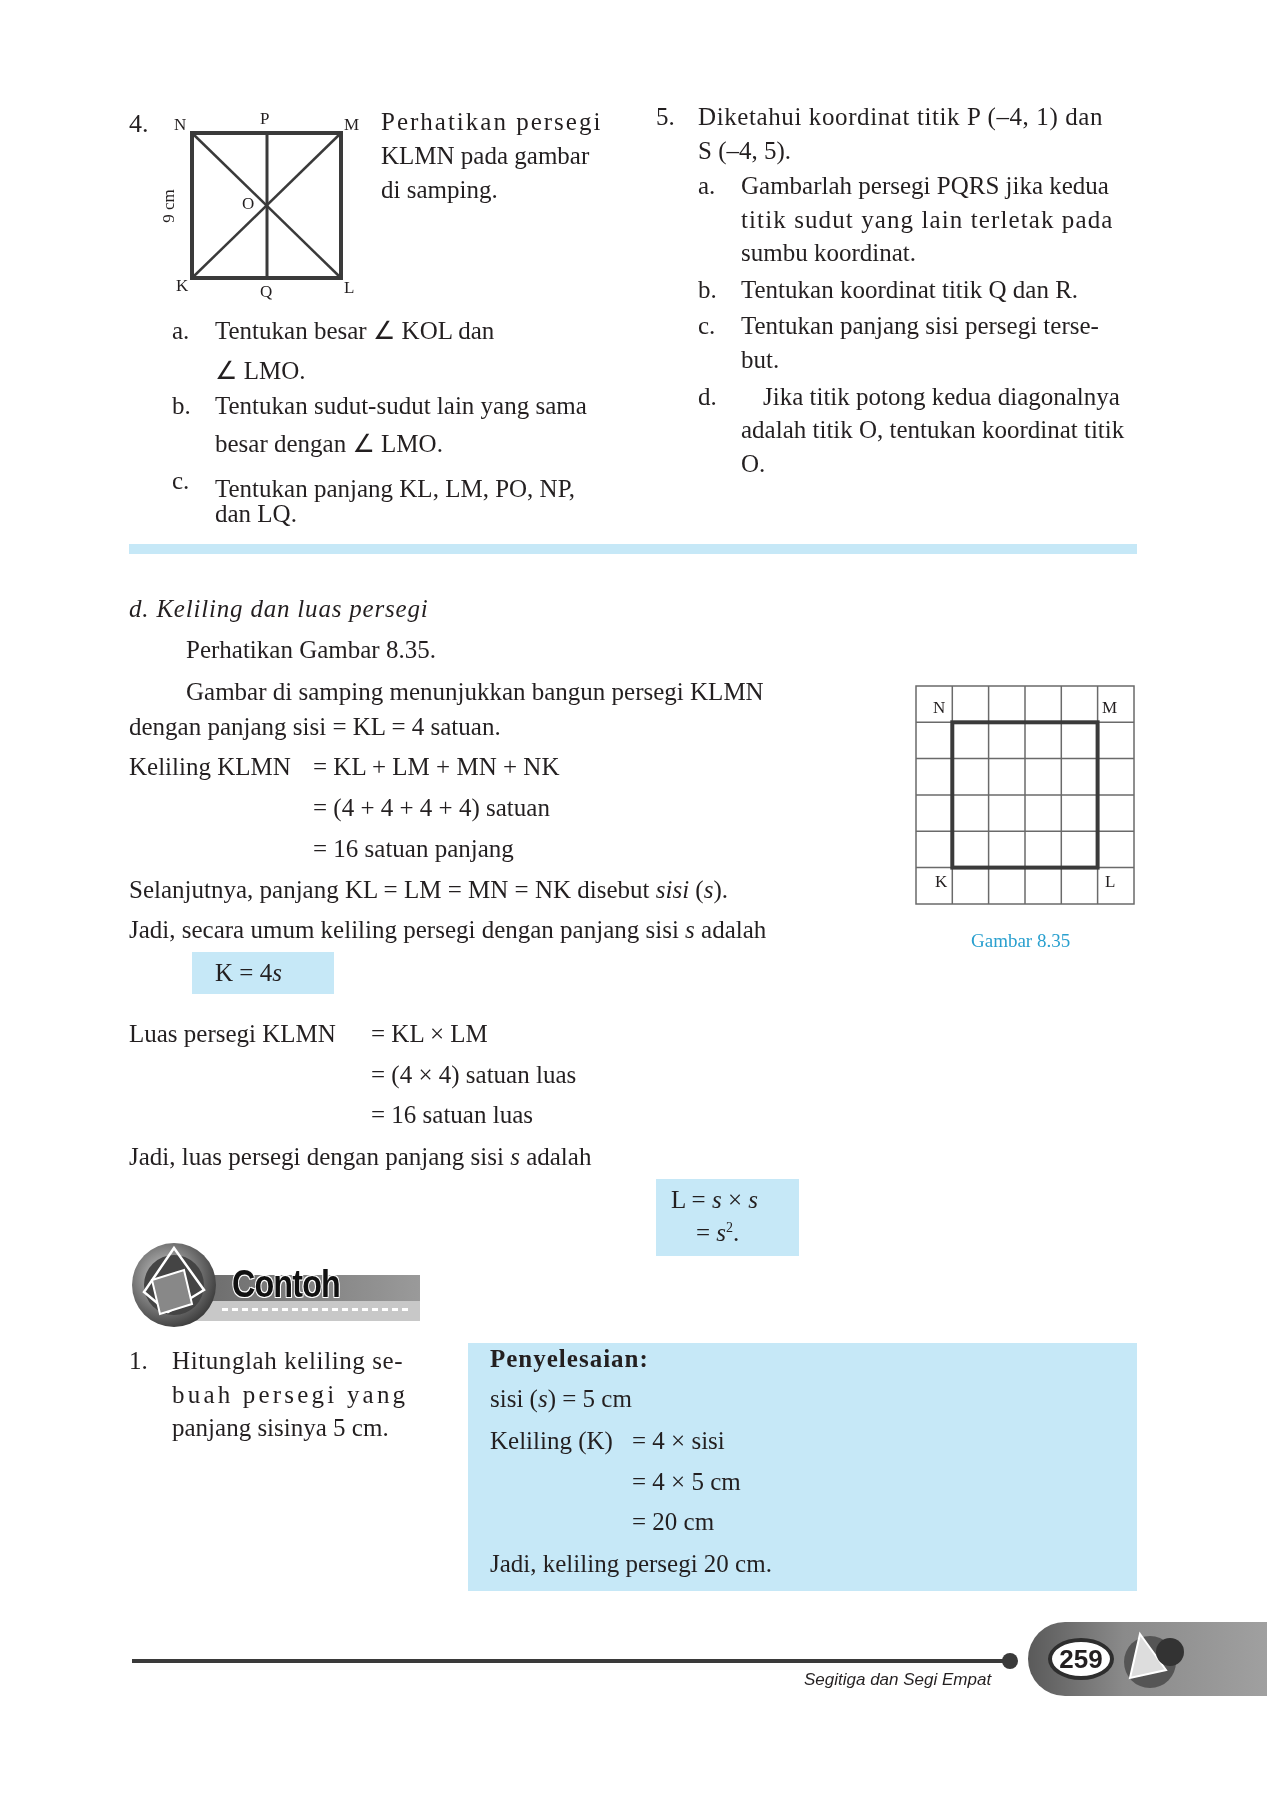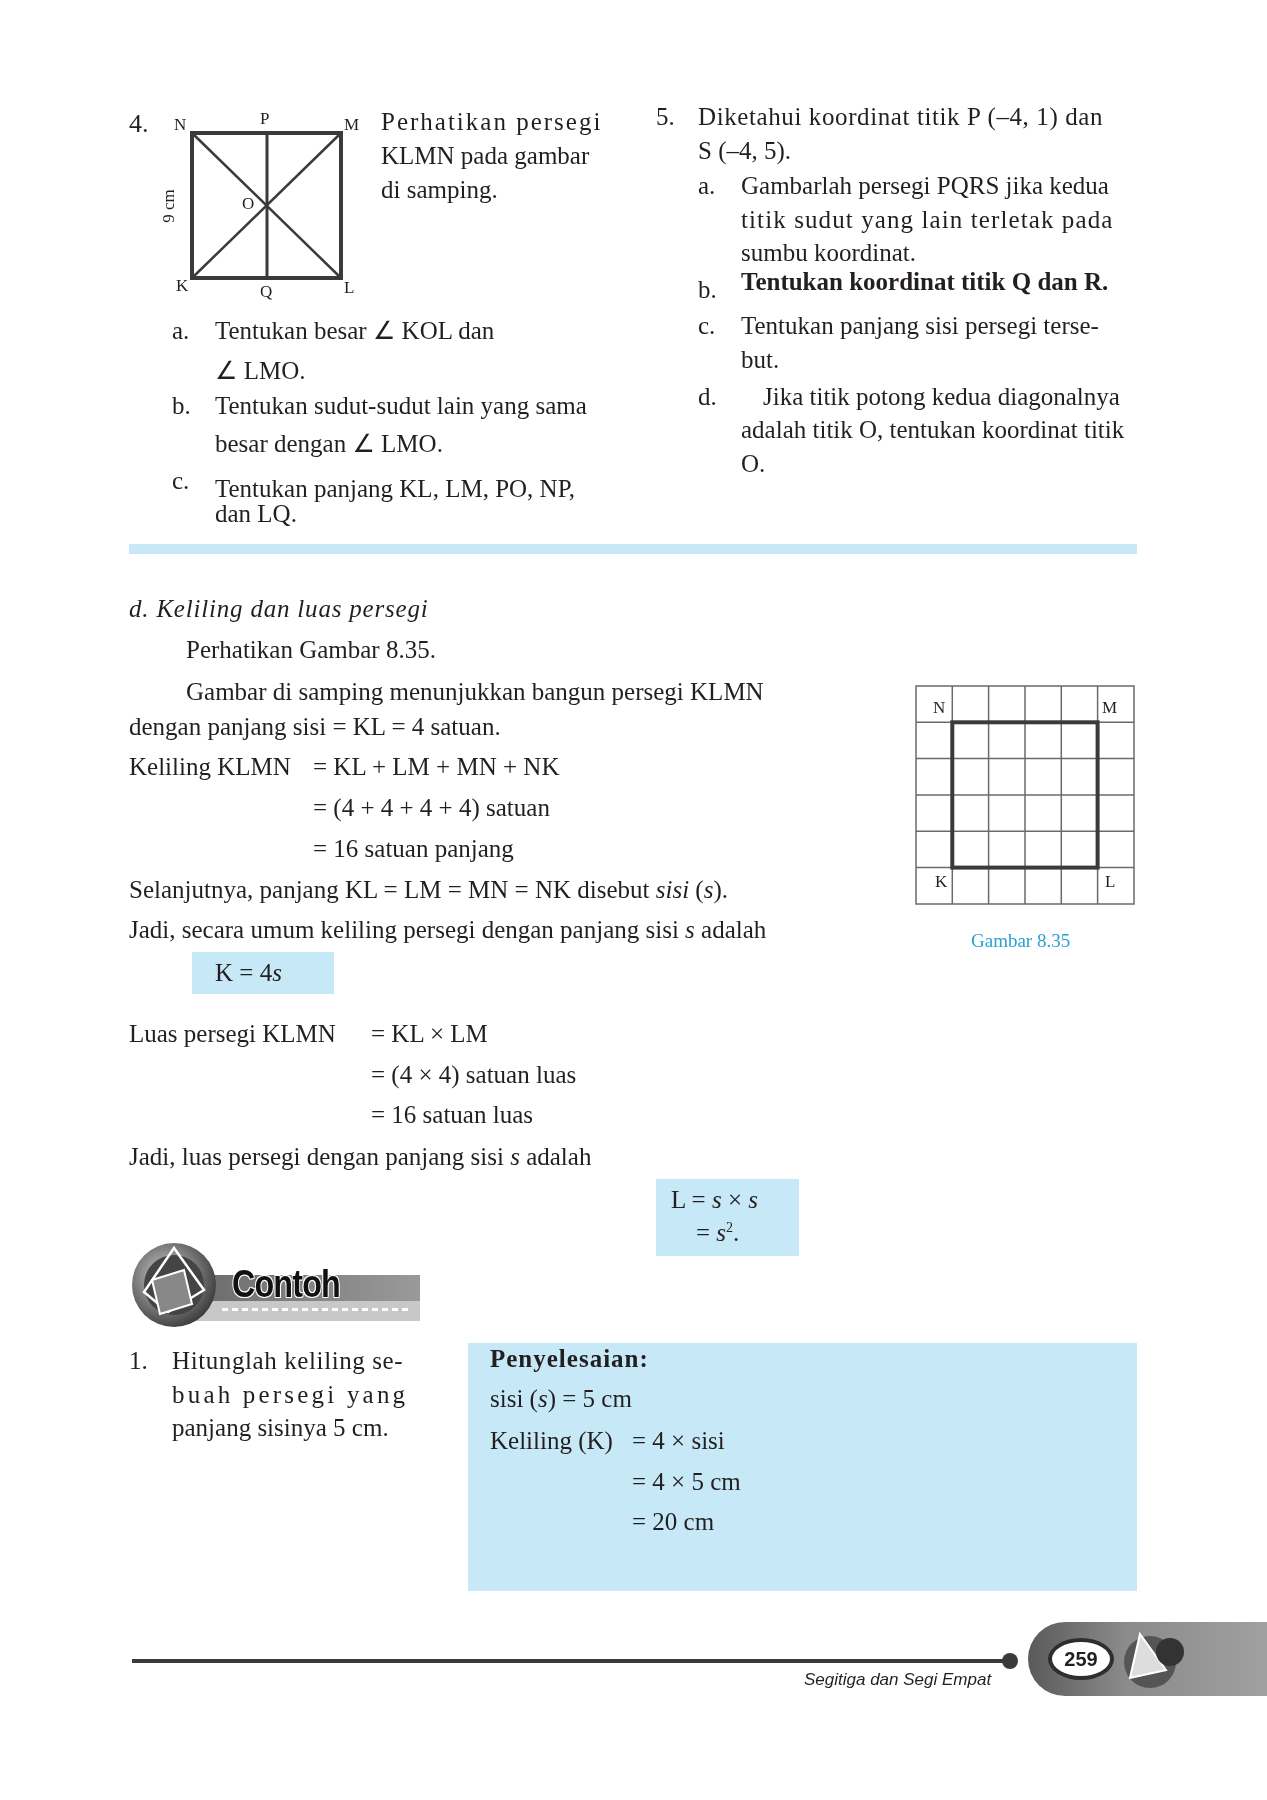--- a/index.html
+++ b/index.html
@@ -9,21 +9,21 @@
   .t { position:absolute; white-space:nowrap; }
   .i { font-style:italic; }
   .blue-bar { position:absolute; left:129px; top:544px; width:1008px; height:10px; background:#c6e8f7; }
   .box { position:absolute; background:#c6e8f7; }
   .cap { color:#2aa0cf; font-size:19px; }
   .contoh-wrap { position:absolute; left:130px; top:1240px; width:290px; height:90px; }
   .footer-line { position:absolute; left:132px; top:1659px; width:876px; height:4px; background:#3a3a3a; }
   .footer-dot { position:absolute; left:1002px; top:1653px; width:16px; height:16px; border-radius:50%; background:#3a3a3a; }
   .footer-text { position:absolute; left:804px; top:1669px; font-family:"Liberation Sans", sans-serif; font-style:italic; font-size:17px; color:#231f20; }
   .page-tab { position:absolute; left:1028px; top:1622px; width:239px; height:74px; background:linear-gradient(90deg,#5a5a5a 0%,#8a8a8a 40%,#a0a0a0 100%); border-radius:37px 0 0 37px; }
-  .page-num { position:absolute; left:1048px; top:1638px; width:66px; height:42px; border:4px solid #2e2e2e; border-radius:50%; background:#fff; font-family:"Liberation Sans", sans-serif; font-weight:bold; font-size:20px; text-align:center; line-height:34px; color:#231f20; }
+  .page-num { position:absolute; left:1048px; top:1638px; width:66px; height:42px; border:4px solid #2e2e2e; border-radius:50%; background:#fff; font-family:"Liberation Sans", sans-serif; font-weight:bold; font-size:26px; text-align:center; line-height:34px; color:#231f20; }
 </style>
 </head>
 <body>
 
 <div>
   <span class="t" style="left:129px;top:107px;font-size:26px;">4.</span>
 
   <div class="abs" style="left:160px;top:105px;width:210px;height:200px;">
     <svg width="210" height="200" viewBox="0 0 210 200">
       <rect x="32" y="28" width="149" height="145" fill="none" stroke="#3a3a3a" stroke-width="4"></rect>
@@ -62,21 +62,21 @@
   <span class="t" style="left:656px;top:101px;">5.</span>
   <span class="t" style="left:698px;top:101px;letter-spacing:0.6px;">Diketahui koordinat titik P (–4, 1) dan</span>
   <span class="t" style="left:698px;top:135px;">S (–4, 5).</span>
 
   <span class="t" style="left:698px;top:170px;">a.</span>
   <span class="t" style="left:741px;top:170px;">Gambarlah persegi PQRS jika kedua</span>
   <span class="t" style="left:741px;top:204px;letter-spacing:1.1px;">titik sudut yang lain terletak pada</span>
   <span class="t" style="left:741px;top:237px;">sumbu koordinat.</span>
 
   <span class="t" style="left:698px;top:274px;">b.</span>
-  <span class="t" style="left:741px;top:266px;font-weight:bold;">Tentukan koordinat titik Q dan R.</span>
+  <span class="t" style="left:741px;top:274px;">Tentukan koordinat titik Q dan R.</span>
 
   <span class="t" style="left:698px;top:310px;">c.</span>
   <span class="t" style="left:741px;top:310px;">Tentukan panjang sisi persegi terse-</span>
   <span class="t" style="left:741px;top:344px;">but.</span>
 
   <span class="t" style="left:698px;top:381px;">d.</span>
   <span class="t" style="left:741px;top:381px;margin-left:22px;">Jika titik potong kedua diagonalnya</span>
   <span class="t" style="left:741px;top:414px;">adalah titik O, tentukan koordinat titik</span>
   <span class="t" style="left:741px;top:448px;">O.</span>
 </div>
@@ -194,20 +194,21 @@
   <span class="t" style="left:172px;top:1412px;">panjang sisinya 5 cm.</span>
 </div>
 
 <div class="box" style="left:468px;top:1343px;width:669px;height:248px;">
   <span class="t" style="left:22px;top:0px;font-weight:bold;letter-spacing:1px;">Penyelesaian:</span>
   <span class="t" style="left:22px;top:40px;"><span>sisi (</span><span class="i">s</span><span>) = 5 cm</span></span>
   <span class="t" style="left:22px;top:82px;">Keliling (K)</span>
   <span class="t" style="left:164px;top:82px;">= 4 × sisi</span>
   <span class="t" style="left:164px;top:123px;">= 4 × 5 cm</span>
   <span class="t" style="left:164px;top:163px;">= 20 cm</span>
+  <span class="t" style="left:22px;top:205px;">Jadi, keliling persegi 20 cm.</span>
 </div>
 
 <div>
   <div class="footer-line"></div>
   <div class="footer-dot"></div>
   <span class="footer-text">Segitiga dan Segi Empat</span>
   <div class="page-tab">
     <svg class="abs" style="left:82px;top:8px;" width="80" height="60" viewBox="0 0 80 60">
       <circle cx="40" cy="32" r="26" fill="#555"></circle>
       <polygon points="30,4 56,40 20,48" fill="#ddd" stroke="#fff" stroke-width="2"></polygon>

